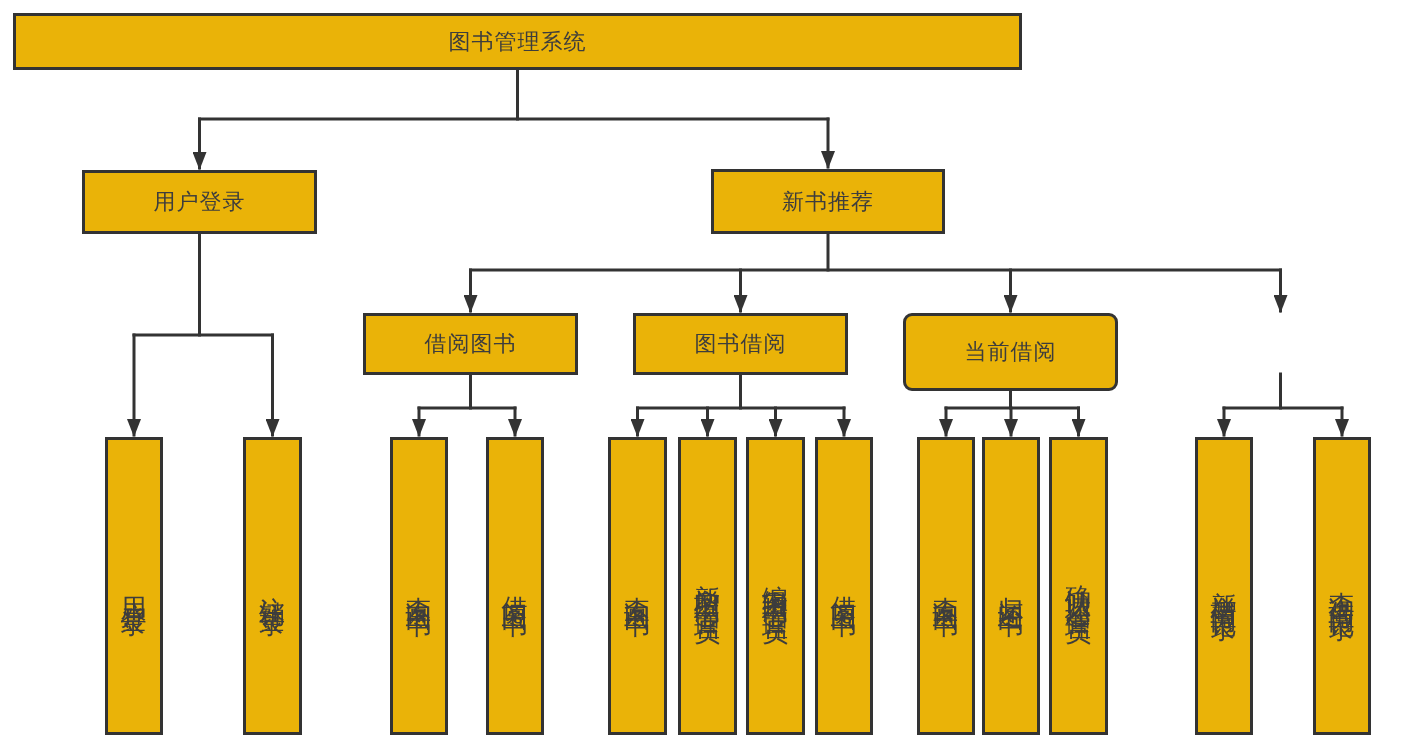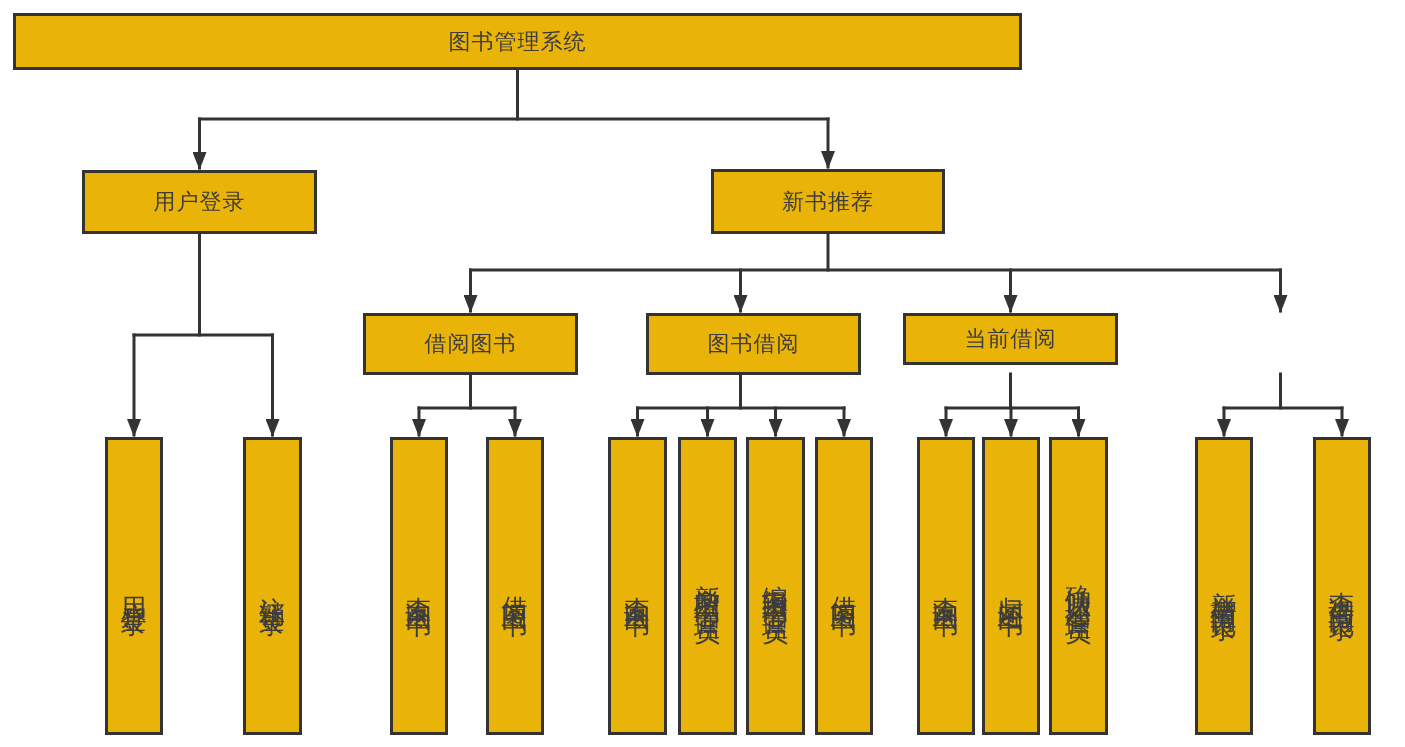--- a/index.html
+++ b/index.html
@@ -100,22 +100,22 @@
         <line x1="1342" y1="408" x2="1342" y2="435" stroke="#333333" stroke-width="3" stroke-linecap="square" marker-end="url(#arrowhead)"></line>
       </g>
   </svg>
 
 <div class="node" style="left: 13px; top: 13px; width: 1009px; height: 57px;">图书管理系统</div>
     <div class="node" style="left: 82px; top: 170px; width: 235px; height: 64px;">用户登录</div>
     <div class="node" style="left: 711px; top: 169px; width: 234px; height: 65px;">新书推荐</div>
     <div class="node vertical" style="left: 105px; top: 437px; width: 58px; height: 298px;">用户登录</div>
     <div class="node vertical" style="left: 243px; top: 437px; width: 59px; height: 298px;">注销登录</div>
     <div class="node" style="left: 363px; top: 313px; width: 215px; height: 62px;">借阅图书</div>
-    <div class="node" style="left: 633px; top: 313px; width: 215px; height: 62px; margin-left: 13px;">图书借阅</div>
-    <div class="node" style="left: 903px; top: 313px; width: 215px; height: 52px;">当前借阅</div>
+    <div class="node" style="left: 633px; top: 313px; width: 215px; height: 62px;">图书借阅</div>
+    <div class="node" style="left: 903px; top: 313px; width: 215px; height: 78px; border-radius: 9px;">当前借阅</div>
     <div class="node vertical" style="left: 390px; top: 437px; width: 58px; height: 298px;">查询图书</div>
     <div class="node vertical" style="left: 486px; top: 437px; width: 58px; height: 298px;">借阅图书</div>
     <div class="node vertical" style="left: 608px; top: 437px; width: 59px; height: 298px;">查询图书</div>
     <div class="node vertical" style="left: 678px; top: 437px; width: 59px; height: 298px;">新增图书（管理员）</div>
     <div class="node vertical" style="left: 746px; top: 437px; width: 59px; height: 298px;">编辑图书（管理员）</div>
     <div class="node vertical" style="left: 815px; top: 437px; width: 58px; height: 298px;">借阅图书</div>
     <div class="node vertical" style="left: 917px; top: 437px; width: 58px; height: 298px;">查询图书</div>
     <div class="node vertical" style="left: 982px; top: 437px; width: 58px; height: 298px;">归还图书</div>
     <div class="node vertical" style="left: 1049px; top: 437px; width: 59px; height: 298px;">确认归还（管理员）</div>
     <div class="node vertical" style="left: 1195px; top: 437px; width: 58px; height: 298px;">新增借阅记录</div>

